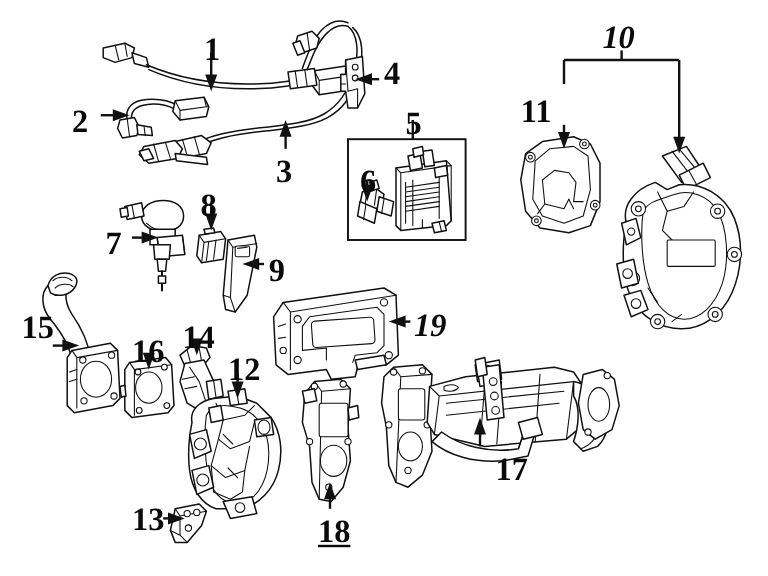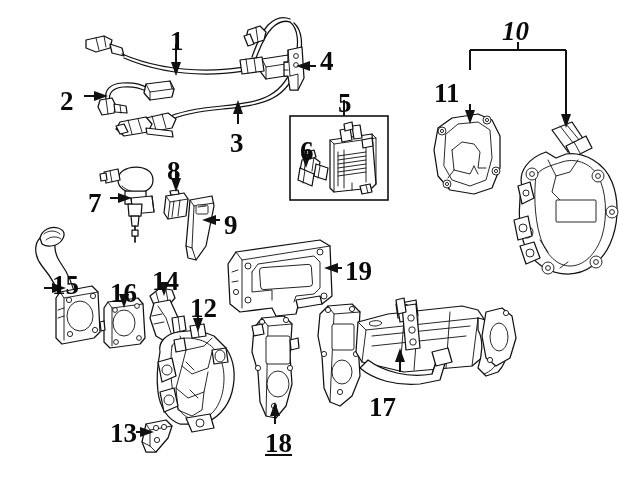--- a/index.html
+++ b/index.html
@@ -419,19 +419,19 @@
   <div class="callout" style="left:338px;top:90px;">5</div>
   <div class="callout" style="left:300px;top:138px;">6</div>
   <div class="callout" style="left:88px;top:190px;">7</div>
   <div class="callout" style="left:167px;top:158px;">8</div>
   <div class="callout" style="left:224px;top:212px;">9</div>
   <div class="callout" style="left:502px;top:18px;font-style:italic;">10</div>
   <div class="callout" style="left:434px;top:80px;">11</div>
   <div class="callout" style="left:190px;top:295px;">12</div>
   <div class="callout" style="left:110px;top:420px;">13</div>
   <div class="callout" style="left:152px;top:268px;text-align:center;">14</div>
-  <div class="callout" style="left:18px;top:272px;margin-left:34px;">15</div>
+  <div class="callout" style="left:18px;top:260px;">15</div>
   <div class="callout" style="left:110px;top:280px;">16</div>
-  <div class="callout" style="left:369px;top:378px;margin-top:16px;">17</div>
+  <div class="callout" style="left:413px;top:378px;">17</div>
   <div class="callout" style="left:265px;top:430px;text-decoration:underline;">18</div>
-  <div class="callout" style="left:345px;top:258px;">19</div>
+  <div class="callout" style="left:345px;top:258px;font-style:italic;">19</div>
 
 </div>
 
 </body></html>

